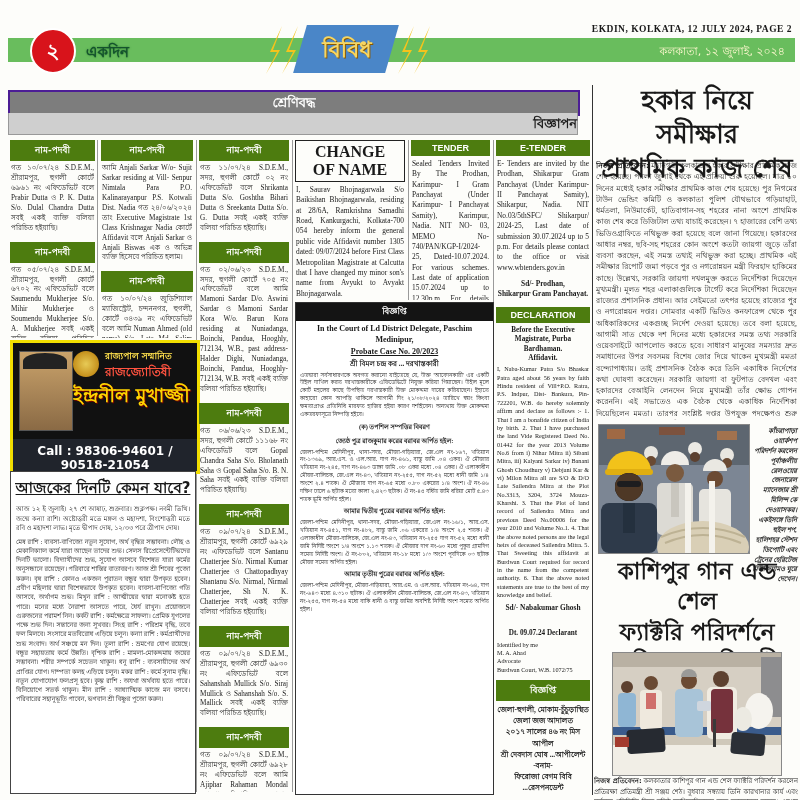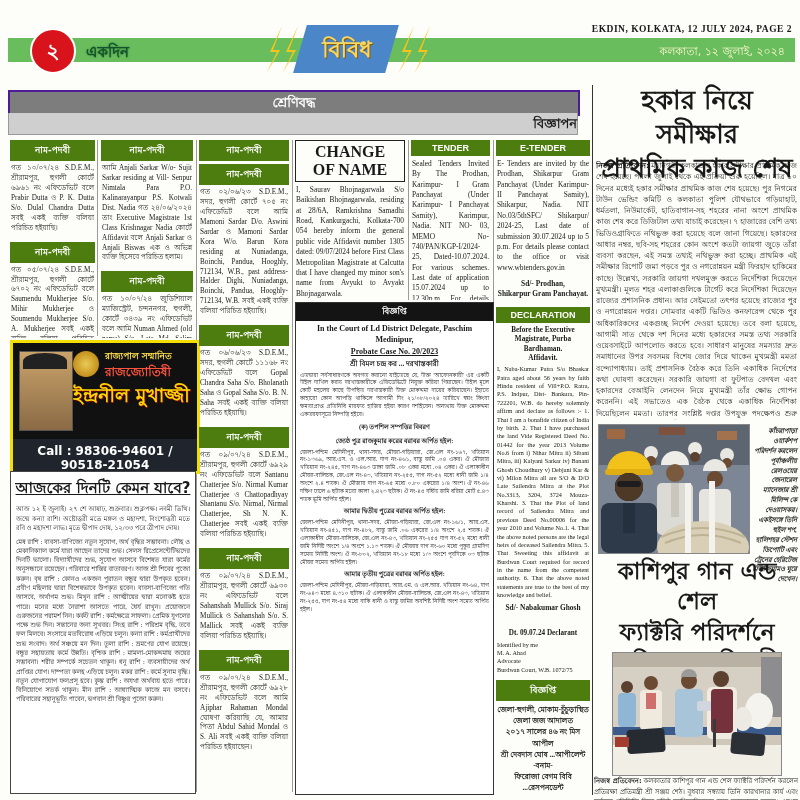--- a/index.html
+++ b/index.html
@@ -142,20 +142,21 @@
 </div>
 
 <div class="abs horo">
   <div class="horo-title">আজকের দিনটি কেমন যাবে?</div>
   <div class="horo-intro">আজ ১২ ই জুলাই। ২৭ শে আষাঢ়, শুক্রবার। শুক্লপক্ষ। নবমী তিথি। জন্মে কন্যা রাশি। অষ্টোত্তরী মতে মঙ্গল ও মহাদশা, বিংশোত্তরী মতে রবি ও মহাদশা লাভ। মৃতে দ্বীপাদ দোষ, ১২/৩৩ পরে ত্রীপাদ দোষ।</div>
   <div class="horo-body">মেষ রাশি : ব্যবসা-বাণিজ্যে নতুন সুযোগ, অর্থ বৃদ্ধির সম্ভাবনা। লৌহ ও মেকানিক্যাল কর্মে যারা আছেন তাদের শুভ। সেলস রিপ্রেসেন্টেটিভদের দিনটি ভালো। বিদ্যার্থীদের শুভ, সুযোগ আসবে বিশেষত যারা কর্মের অনুসন্ধানে রয়েছেন। পরিবারে শান্তির বাতাবরণ। আজ শ্রী শিবের পুজো করুন। বৃষ রাশি : কোনও একজন পুরাতন বন্ধুর দ্বারা উপকৃত হবেন। প্রবীণ মহিলার দ্বারা বিশেষভাবে উপকৃত হবেন। ব্যবসা-বাণিজ্যে গতি আসবে, অর্থাগম শুভ। মিথুন রাশি : আত্মীয়ের দ্বারা মনোকষ্ট হতে পারে। মনের মধ্যে নৈরাশা আসতে পারে, ধৈর্য রাখুন। প্রয়োজনে গুরুজনের পরামর্শ নিন। কর্কট রাশি : কর্মক্ষেত্রে সাফল্য। প্রেমিক যুগলের পক্ষে শুভ দিন। সন্তানের জন্য সুখবর। সিংহ রাশি : পরিশ্রম বৃদ্ধি, তবে ফল মিলবে। সংসারে মতবিরোধ এড়িয়ে চলুন। কন্যা রাশি : কর্মপ্রার্থীদের শুভ সংবাদ। অর্থ সঞ্চয়ে মন দিন। তুলা রাশি : ভ্রমণের যোগ রয়েছে। বন্ধুর সহায়তায় কর্মে উন্নতি। বৃশ্চিক রাশি : মামলা-মোকদ্দমায় জয়ের সম্ভাবনা। শরীর সম্পর্কে সচেতন থাকুন। ধনু রাশি : ব্যবসায়ীদের অর্থ প্রাপ্তির যোগ। দাম্পত্য কলহ এড়িয়ে চলুন। মকর রাশি : কর্মে সুনাম বৃদ্ধি। নতুন যোগাযোগ ফলপ্রসূ হবে। কুম্ভ রাশি : অযথা অর্থব্যয় হতে পারে। বিনিয়োগে সতর্ক থাকুন। মীন রাশি : আধ্যাত্মিক কাজে মন বসবে। পরিবারের সহানুভূতি পাবেন, ভগবান শ্রী বিষ্ণুর পুজো করুন।</div>
 </div>
 
 <div class="abs col" style="left:199px;top:140px;width:90px;height:652px;">
   <div class="adhead">নাম-পদবী</div>
+  <div class="adbody">গত ১১/০৭/২৪ S.D.E.M., সদর, হুগলী কোর্টে ০২ নং এফিডেভিট বলে Shrikanta Dutta S/o. Goshtha Bihari Dutta ও Sreekanta Dutta S/o. G. Dutta সবই একই ব্যক্তি বলিয়া পরিচিত হইয়াছি।</div>
   <div class="adhead">নাম-পদবী</div>
   <div class="adbody">গত ০২/০৬/২৩ S.D.E.M., সদর, হুগলী কোর্টে ৭০৫ নং এফিডেভিট বলে আমি Mamoni Sardar D/o. Aswini Sardar ও Mamoni Sardar Kora W/o. Barun Kora residing at Nuniadanga, Boinchi, Pandua, Hooghly, 712134, W.B., past address- Halder Dighi, Nuniadanga, Boinchi, Pandua, Hooghly- 712134, W.B. সবই একই ব্যক্তি বলিয়া পরিচিত হইয়াছি।</div>
   <div class="adhead">নাম-পদবী</div>
   <div class="adbody">গত ০৬/০৬/২৩ S.D.E.M., সদর, হুগলী কোর্টে ১১১৬৮ নং এফিডেভিট বলে Gopal Chandra Saha S/o. Bholanath Saha ও Gopal Saha S/o. B. N. Saha সবই একই ব্যক্তি বলিয়া পরিচিত হইয়াছি।</div>
   <div class="adhead">নাম-পদবী</div>
   <div class="adbody">গত ০৯/০৭/২৪ S.D.E.M., শ্রীরামপুর, হুগলী কোর্টে ৬৯২৯ নং এফিডেভিট বলে Santanu Chatterjee S/o. Nirmal Kumar Chatterjee ও Chattopadhyay Shantanu S/o. Nirmal, Nirmal Chatterjee, Sh N. K. Chatterjee সবই একই ব্যক্তি বলিয়া পরিচিত হইয়াছি।</div>
   <div class="adhead">নাম-পদবী</div>
   <div class="adbody">গত ০৯/০৭/২৪ S.D.E.M., শ্রীরামপুর, হুগলী কোর্টে ৬৯৩০ নং এফিডেভিট বলে Sahanshah Mullick S/o. Siraj Mullick ও Sahanshah S/o. S. Mallick সবই একই ব্যক্তি বলিয়া পরিচিত হইয়াছি।</div>
   <div class="adhead">নাম-পদবী</div>
   <div class="adbody">গত ০৯/০৭/২৪ S.D.E.M., শ্রীরামপুর, হুগলী কোর্টে ৬৯২৮ নং এফিডেভিট বলে আমি Ajiphar Rahaman Mondal ঘোষণা করিয়াছি যে, আমার পিতা Abdul Sahid Mondal ও S. Ali সবই একই ব্যক্তি বলিয়া পরিচিত হইয়াছেন।</div>

